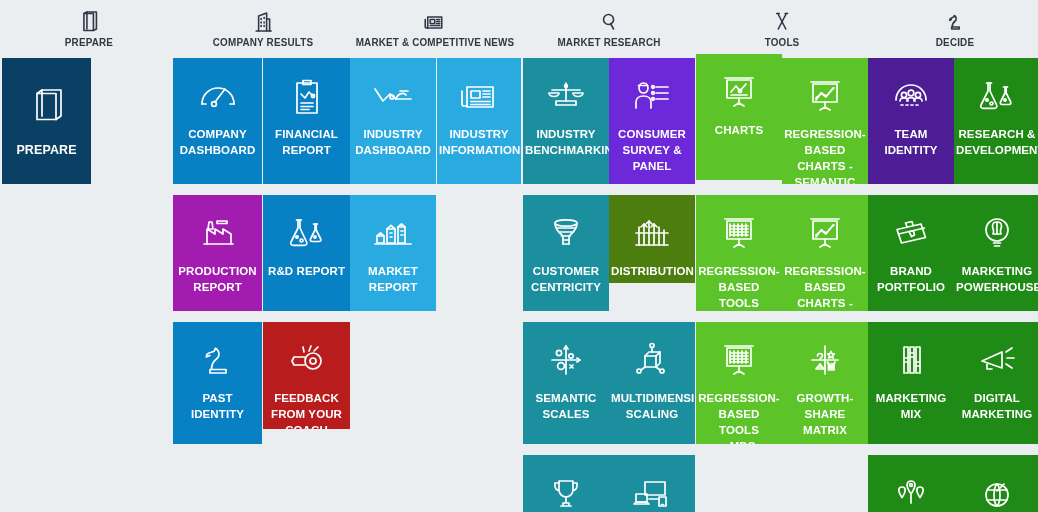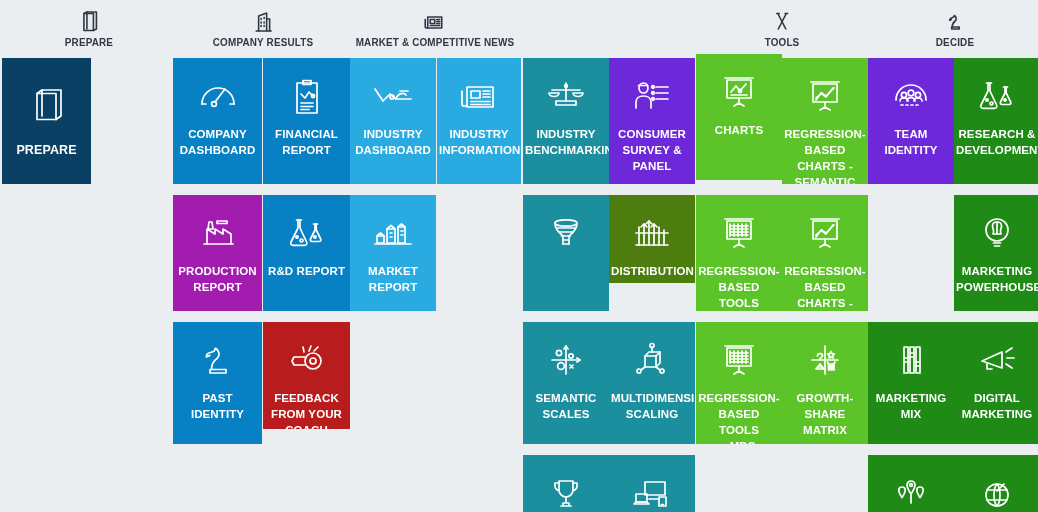--- a/index.html
+++ b/index.html
@@ -108,20 +108,31 @@
           <path d="M9 21V6l8-3v18"></path>
               <path d="M17 9h3v12"></path>
               <path d="M6.5 21h15"></path>
           <path d="M11.5 8.5v1M14.5 7.5v1M11.5 12v1M14.5 12v1M11.5 15.5v1M14.5 15.5v1"></path>
         </g>
           </svg>
       </span>
       <span class="hdr-label">COMPANY RESULTS</span>
     </div>
 
+    <div class="hdr-group" style="left:609px">
+      <span class="hdr-icon">
+        <svg viewBox="0 0 26 24">
+            <g class="sd">
+          <circle cx="12.5" cy="9.5" r="5"></circle>
+              <path d="M14.5 13.5 17.5 19"></path>
+        </g>
+          </svg>
+      </span>
+      <span class="hdr-label">MARKET RESEARCH</span>
+    </div>
 
     <div class="hdr-group" style="left:782px">
       <span class="hdr-icon">
         <svg viewBox="0 0 26 24">
             <g class="sd">
           <path d="M9 3.5 17 19"></path>
               <path d="M17.5 3.5 9.5 19"></path>
           <path d="M8 3.5h2.5M16.3 3.5h2.5"></path>
         </g>
           </svg>
@@ -282,21 +293,21 @@
         <path d="M14 24l5-7 5 4 7-9"></path>
       </g>
         </svg>
     </span>
     <span class="tile-label">REGRESSION-
 BASED
 CHARTS -
 SEMANTIC</span>
   </div>
 
-  <div class="tile" style="left:868px;top:58px;width:86px;height:126px;background:#6d28d9">
+  <div class="tile" style="left:868px;top:58px;width:86px;height:126px;background:#4c1d95">
     <span class="tile-icon">
       <svg viewBox="0 0 46 40">
           <g class="s">
         <path d="M8 24a15 15 0 0 1 30 0"></path>
         <circle cx="16" cy="19" r="2.6"></circle>
             <circle cx="23" cy="17" r="2.8"></circle>
             <circle cx="30" cy="19" r="2.6"></circle>
         <path d="M12 25c0-2 1.8-3 4-3s4 1 4 3"></path>
         <path d="M19 25c0-2.2 1.8-3.4 4-3.4s4 1.2 4 3.4"></path>
         <path d="M26 25c0-2 1.8-3 4-3s4 1 4 3"></path>
@@ -381,20 +392,22 @@
     <span class="tile-icon">
       <svg viewBox="0 0 46 40">
           <g class="s">
         <ellipse cx="23" cy="10" rx="11" ry="3.2"></ellipse>
         <path d="M12 10c0 5 4 10 8 13v8M34 10c0 5-4 10-8 13v8"></path>
         <path d="M14.5 15h17M16.5 19h13M18.5 23h9M20 27h6"></path>
         <path d="M20 31h6"></path>
       </g>
         </svg>
     </span>
+    <span class="tile-label">CUSTOMER
+CENTRICITY</span>
   </div>
 
   <div class="tile" style="left:609px;top:195px;width:86px;height:88px;background:#4d7c0f">
     <span class="tile-icon">
       <svg viewBox="0 0 46 40">
           <g class="s">
         <path d="M10 32V14M15 32V11M20 32V8M25 32V11M30 32V14M35 32V17"></path>
         <path d="M7 20h32"></path>
             <path d="M7 32h32"></path>
         <path d="M17 11l3-3 3 3"></path>
@@ -437,20 +450,34 @@
         <path d="M14 24l5-7 5 4 7-9"></path>
       </g>
         </svg>
     </span>
     <span class="tile-label">REGRESSION-
 BASED
 CHARTS -
 MDS</span>
   </div>
 
+  <div class="tile" style="left:868px;top:195px;width:86px;height:116px;background:#1f8a16">
+    <span class="tile-icon">
+      <svg viewBox="0 0 46 40">
+          <g class="s">
+        <path d="M9 16.5 33 11l4.5 13.5L13.5 30z"></path>
+        <path d="M19 13.5l-1.5-3.5 6.5-1.5 1 3.5"></path>
+        <path d="M10.5 21l26-6"></path>
+        <path d="M21 18.5l2.5 5 3-1.5-1-4z"></path>
+      </g>
+        </svg>
+    </span>
+    <span class="tile-label">BRAND
+PORTFOLIO</span>
+  </div>
 
   <div class="tile" style="left:954px;top:195px;width:86px;height:116px;background:#1f8a16">
     <span class="tile-icon">
       <svg viewBox="0 0 46 40">
           <g class="s">
         <circle cx="23" cy="17" r="11"></circle>
         <path d="M23 9c-3 0-4.5 2-4.5 4s1 3 1 5 -.5 3-.5 3h8s-.5-1-.5-3 1-3 1-5-1.5-4-4.5-4z"></path>
         <path d="M23 9v12"></path>
         <path d="M19.5 30h7M20.5 33h5"></path>
       </g>

